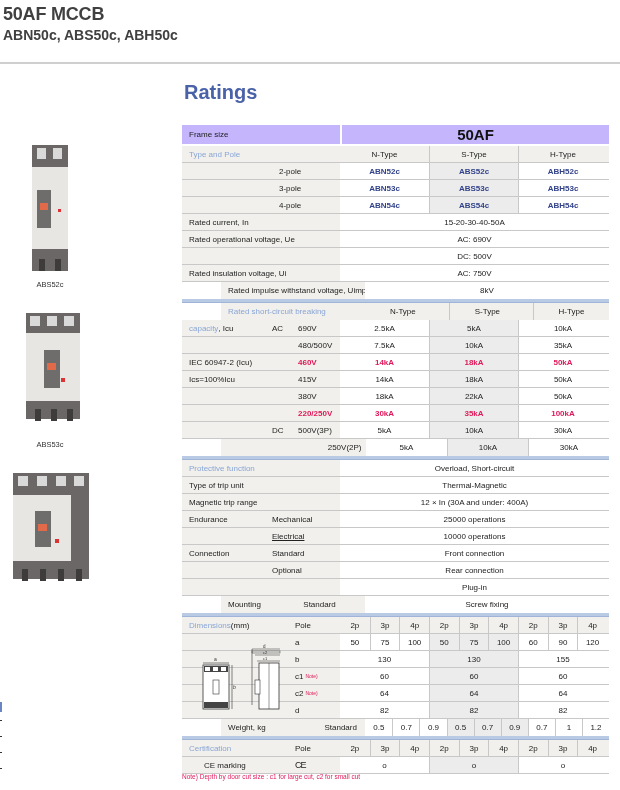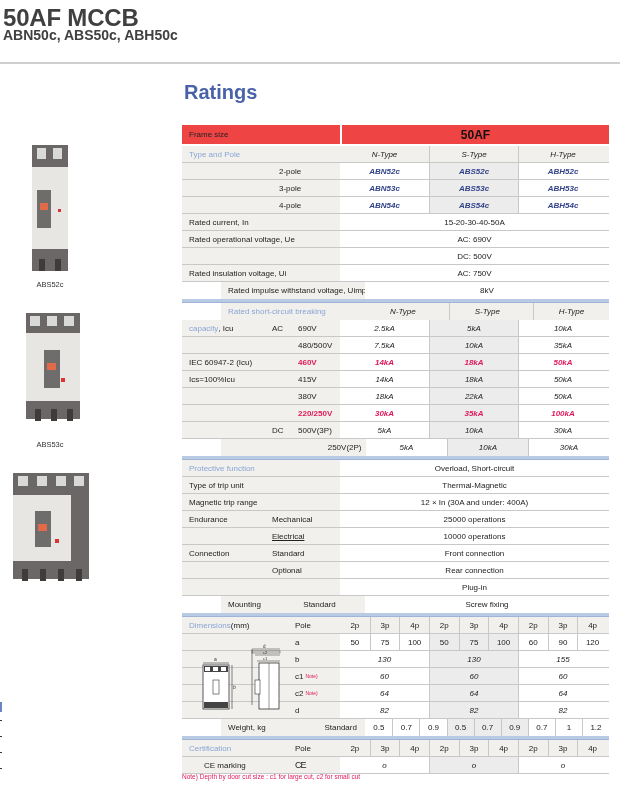--- a/index.html
+++ b/index.html
@@ -1,19 +1,19 @@
 <!DOCTYPE html>
 <html><head>
 <meta charset="utf-8">
 <style>
   * { box-sizing: border-box; margin: 0; padding: 0; }
   html, body { width: 620px; height: 790px; background: #ffffff; overflow: hidden; }
   body { position: relative; font-family: "Liberation Sans", "DejaVu Sans", sans-serif; color: #222; }
 
-  .title { position: absolute; left: 3px; top: 4px; font-size: 24px; font-weight: bold; color: #404040; letter-spacing: -0.2px; }
+  .title { position: absolute; left: 3px; top: 4px; font-size: 18px; font-weight: bold; color: #404040; letter-spacing: -0.2px; }
   .subtitle { position: absolute; left: 3px; top: 27px; font-size: 14px; font-weight: bold; color: #404040; }
   .hrule { position: absolute; left: 0; top: 62px; width: 620px; height: 2px; background: #cfcfcf; }
   .section-title { position: absolute; left: 184px; top: 81px; font-size: 20px; font-weight: bold; color: #4a62a8; }
 
   
   .product { position: absolute; }
   .product svg { display: block; }
   .caption { position: absolute; font-size: 7.5px; color: #333; text-align: center; }
 
   
@@ -23,30 +23,30 @@
   .cell { display: flex; align-items: center; padding-left: 7px; white-space: nowrap; overflow: hidden; }
   .center { justify-content: center; padding-left: 0; }
   .lbl { background: #f1f0ec; }
   .blue-lbl { color: #8aa6d6; }
   .red { color: #e0195a; font-weight: bold; }
   .navy { color: #33438a; font-weight: bold; }
   .wcol { background: #ffffff; }
   .gcol { background: #ececec; }
   .vsep { border-left: 1px solid #c8c8c8; }
   .sec-sep { height: 4px; background: #b8cae4; border-bottom: 1px solid #9fb4d6; }
-  .hdr-frame { display: flex; height: 19px; background: #ef4444; margin-bottom: 2px; }
+  .hdr-frame { display: flex; height: 19px; background: #c4b5fd; margin-bottom: 2px; }
   .hdr-frame .cell { font-size: 8px; }
-  .hdr-frame .fs { font-size: 12px; font-weight: bold; color: #111; }
+  .hdr-frame .fs { font-size: 15px; font-weight: bold; color: #111; }
 
   
   .w-lbl { width: 158px; }
   .w-l1 { width: 90px; }
   .w-l2 { width: 68px; }
   .w-l1a { width: 20px; }
-  .w-col { width: 89px; font-style: italic; }
+  .w-col { width: 89px; }
   .w-3col { width: 269px; }
   .w-sub { width: 29.66px; }
 
   .note { position: absolute; left: 182px; top: 773px; font-size: 6.5px; color: #e0195a; }
   .side-mark { position: absolute; left: 0; width: 2px; height: 1px; background: #333; }
 </style>
 </head>
 <body>
 
 <div class="title">50AF MCCB</div>

